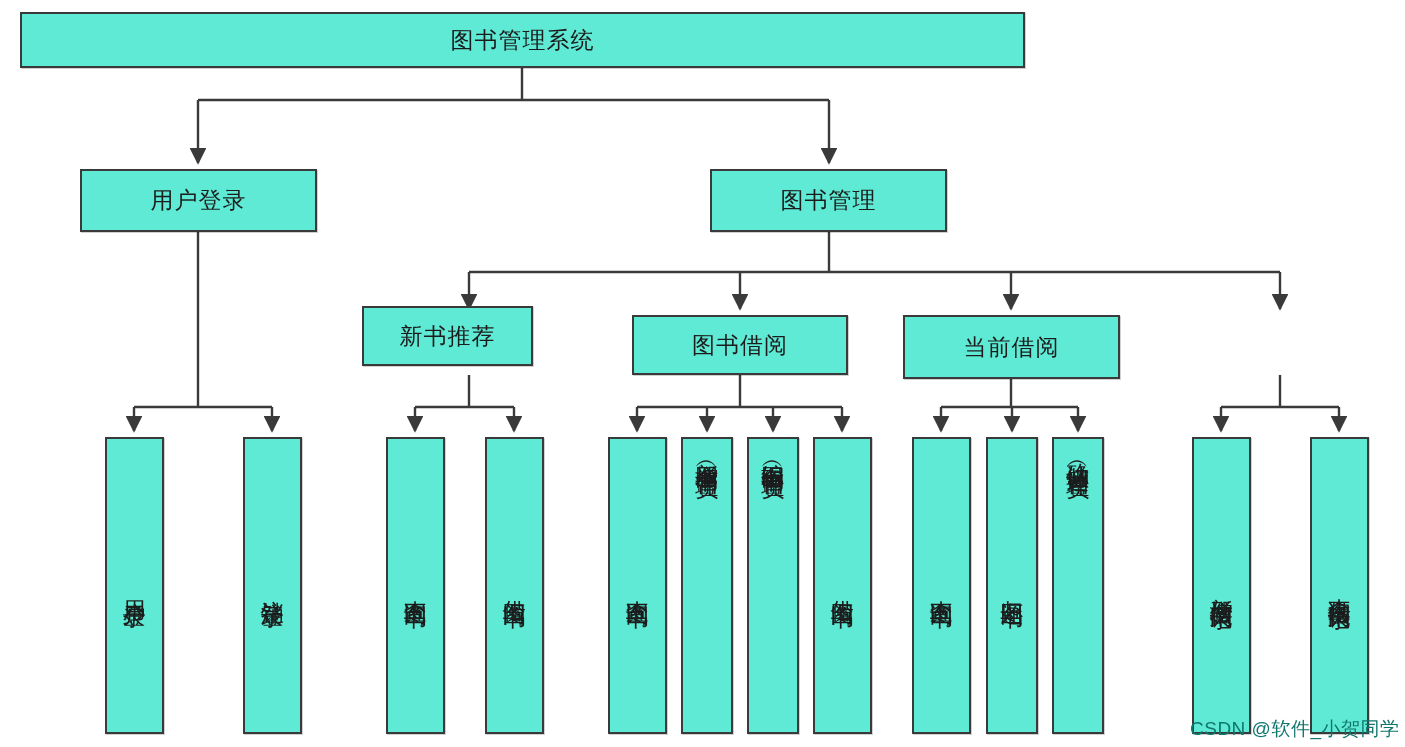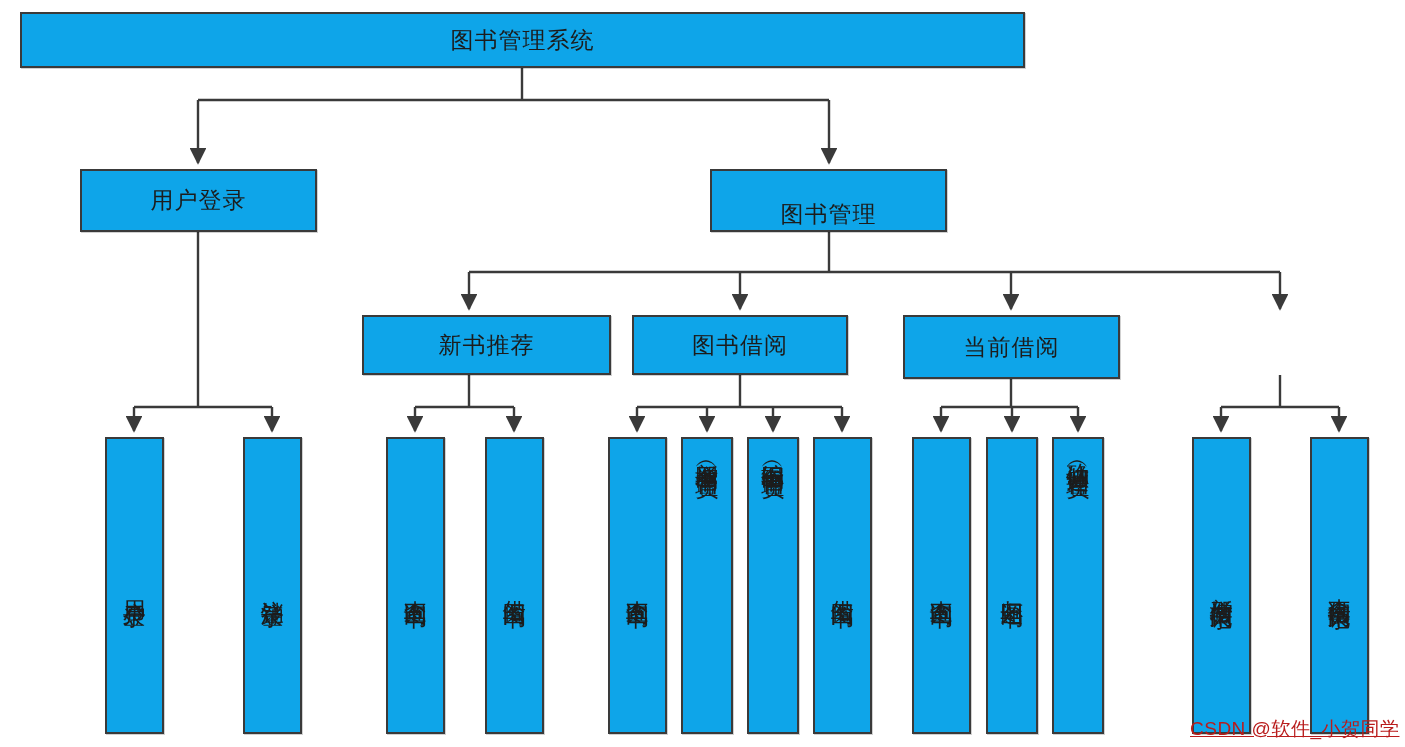--- a/index.html
+++ b/index.html
@@ -22,21 +22,21 @@
     left: 0;
     top: 0;
     width: 1405px;
     height: 747px;
     pointer-events: none;
   }
   .node {
     position: absolute;
     box-sizing: border-box;
     border: 2px solid #3a3a3a;
-    background: #0ea5e9;
+    background: #5eead4;
     display: flex;
     align-items: center;
     justify-content: center;
     color: #1c1c1c;
     box-shadow: 1px 1px 0 rgba(0,0,0,0.18);
   }
   .node.h {
     font-size: 23px;
     letter-spacing: 1px;
   }
@@ -52,24 +52,23 @@
     line-height: 1.16;
     letter-spacing: 2px;
     white-space: nowrap;
   }
   .node.v.top .vlabel {
     align-self: flex-start;
   }
   .watermark {
     position: absolute;
     font-size: 19px;
-    color: #b91c1c;
+    color: #0f766e;
     white-space: nowrap;
     letter-spacing: 0.5px;
-    text-decoration: underline;
   }
 </style>
 </head>
 <body>
 
 <div id="canvas">
 
   <svg id="edges" viewBox="0 0 1405 747" xmlns="http://www.w3.org/2000/svg">
     <defs>
       <marker id="arrow" viewBox="0 0 10 10" refX="9" refY="5" markerWidth="7" markerHeight="7" orient="auto-start-reverse">
@@ -120,25 +119,25 @@
     </g>
   </svg>
 
   <div class="node h" style="left: 20px; top: 12px; width: 1005px; height: 56px;">
     <span>图书管理系统</span>
   </div>
 
   <div class="node h" style="left: 80px; top: 169px; width: 237px; height: 63px;">
     <span>用户登录</span>
   </div>
-  <div class="node h" style="left: 710px; top: 169px; width: 237px; height: 63px; align-items: flex-end;">
+  <div class="node h" style="left: 710px; top: 169px; width: 237px; height: 63px;">
     <span>图书管理</span>
   </div>
 
-  <div class="node h" style="left: 362px; top: 315px; width: 249px; height: 60px;">
+  <div class="node h" style="left: 362px; top: 306px; width: 171px; height: 60px;">
     <span>新书推荐</span>
   </div>
   <div class="node h" style="left: 632px; top: 315px; width: 216px; height: 60px;">
     <span>图书借阅</span>
   </div>
   <div class="node h" style="left: 903px; top: 315px; width: 217px; height: 64px;">
     <span>当前借阅</span>
   </div>
 
   <div class="node v" style="left: 105px; top: 437px; width: 59px; height: 297px;">

